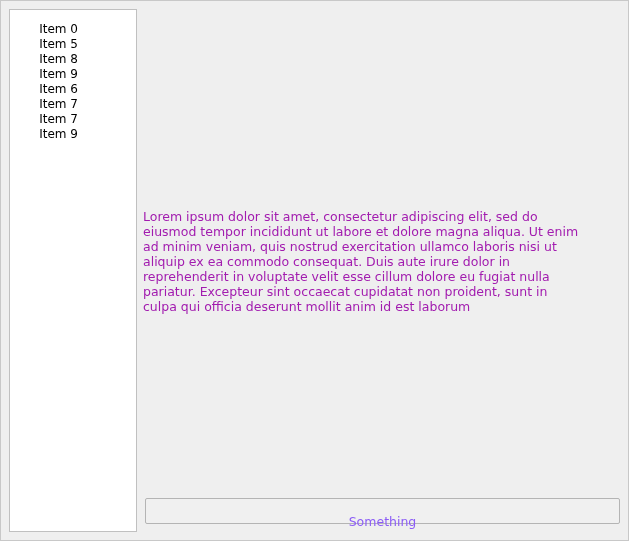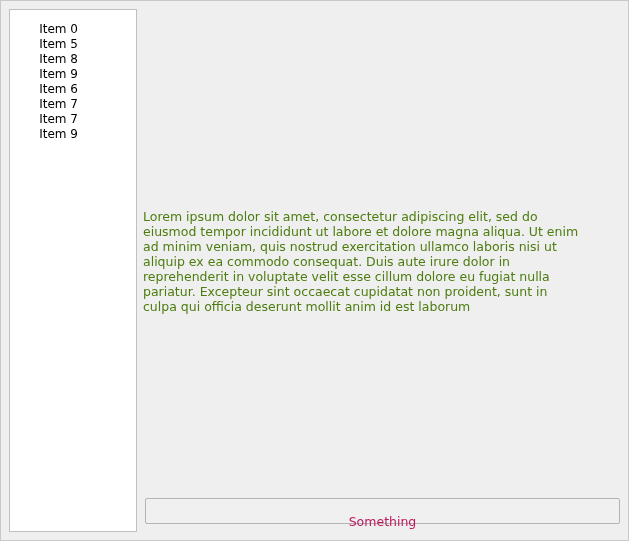--- a/index.html
+++ b/index.html
@@ -57,38 +57,38 @@
     display: flex;
     align-items: flex-start;
     padding-top: 200px;
     box-sizing: border-box;
   }
   .paragraph {
     width: 436px;
     margin: 0 0 12px -2px;
     font-size: 12.5px;
     line-height: 15px;
-    color: #4d7c0f;
+    color: #a21caf;
     text-align: left;
   }
   .button-row {
     padding: 0 0 8px 0;
   }
   .push-button {
     display: block;
     width: 100%;
     height: 24px;
     line-height: 22px;
     text-align: center;
     background: #f0f0f0;
     border: 1px solid #b4b4b4;
     border-radius: 2px;
     font-family: "DejaVu Sans", sans-serif;
     font-size: 12.5px;
-    color: #be185d;
+    color: #8b5cf6;
     box-sizing: border-box;
     padding: 12px;
   }
 </style>
 </head>
 <body>
 
 <div class="window">
 
   <div class="list-panel">

